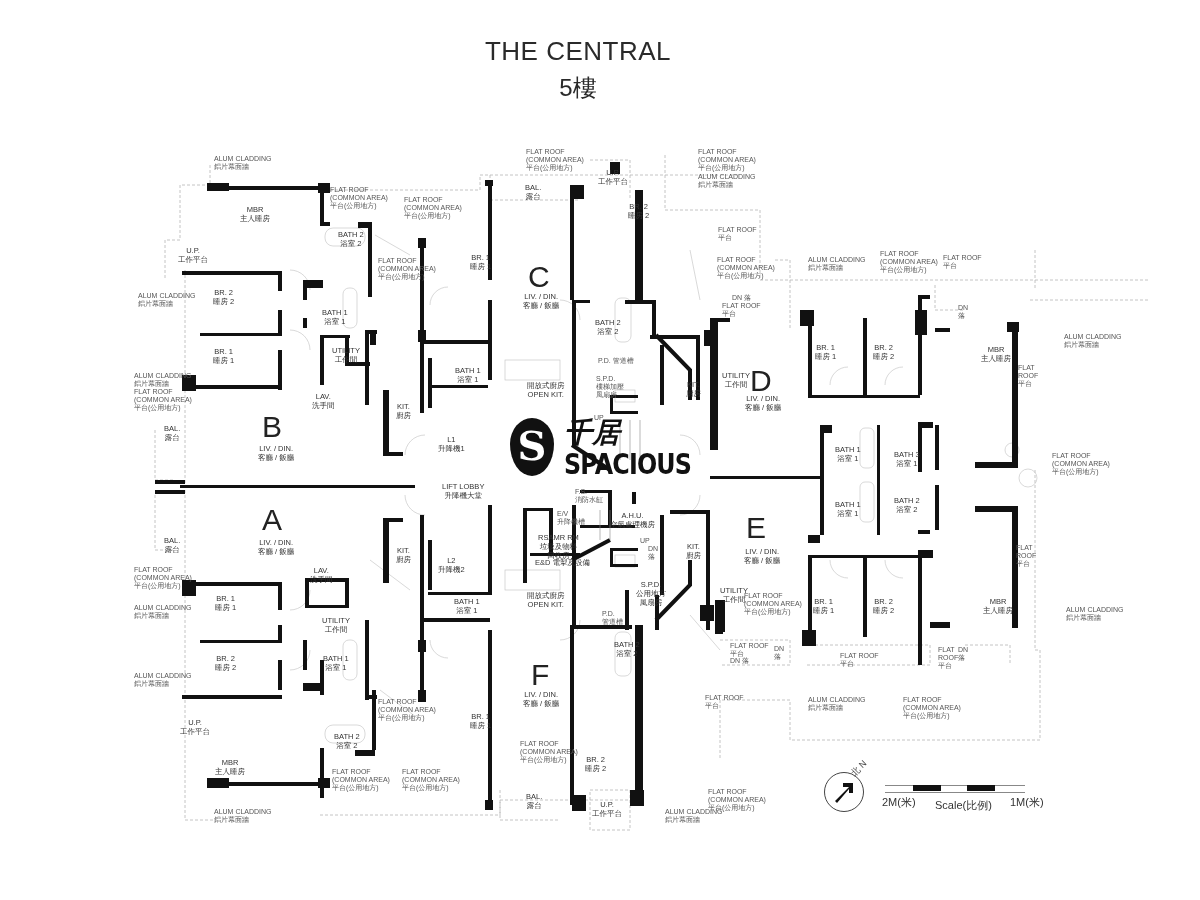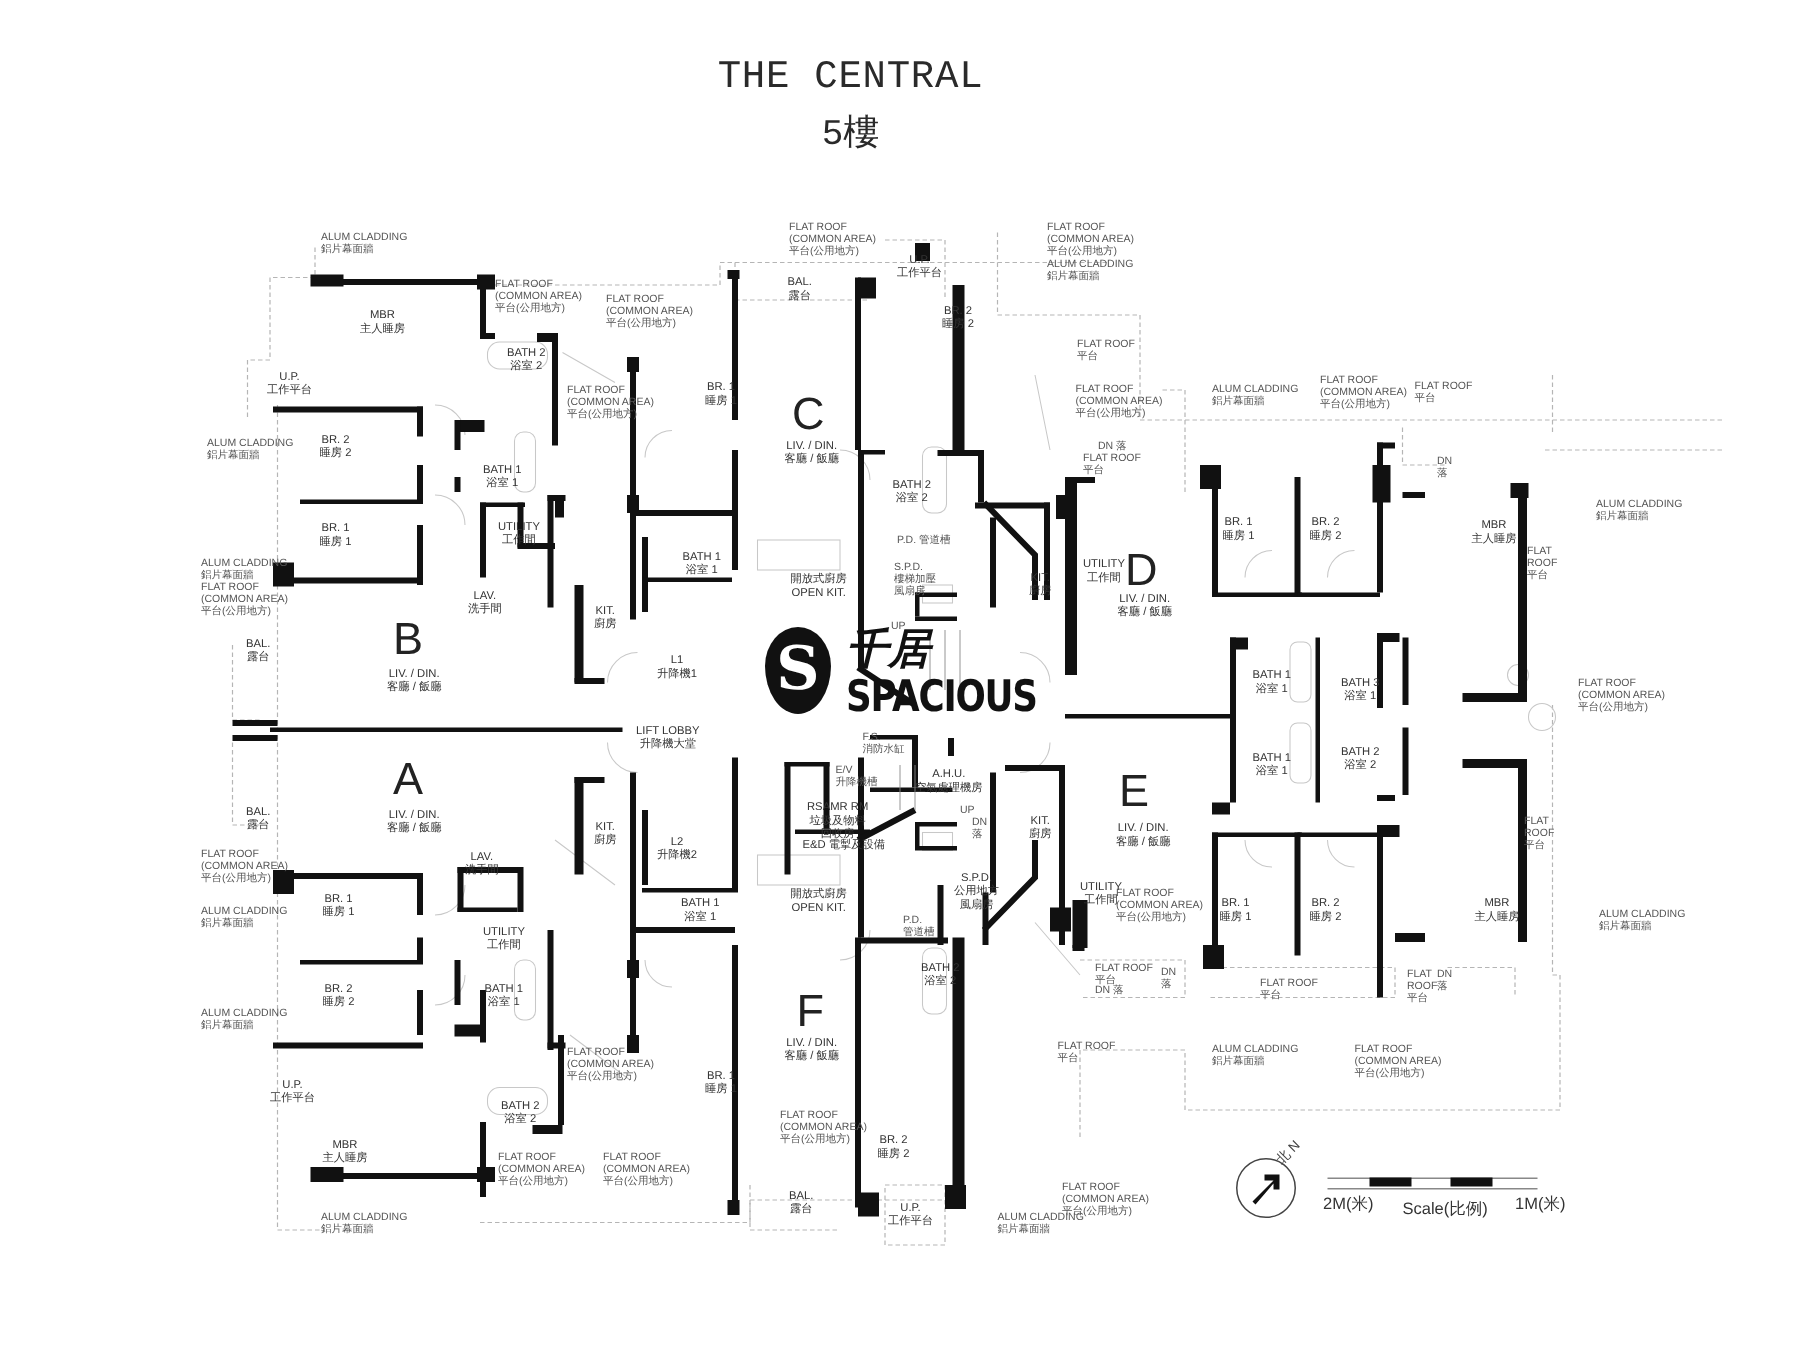--- a/index.html
+++ b/index.html
@@ -1,17 +1,17 @@
 <!DOCTYPE html>
 <html><head>
 <meta charset="utf-8">
 <style>
   html,body{margin:0;padding:0;background:#ffffff;}
   body{width:1200px;height:900px;position:relative;overflow:hidden;font-family:"Liberation Sans","DejaVu Sans",sans-serif;color:#222;}
-  .title{position:absolute;left:5px;width:1124px;text-align:center;color:#2a2a2a;font-family:Liberation Mono, monospace;}
+  .title{position:absolute;left:16px;width:1124px;text-align:center;color:#2a2a2a;}
   .title-main{top:36px;font-size:26px;letter-spacing:0.5px;}
   .title-sub{top:72px;font-size:24px;}
   svg.plan{position:absolute;left:0;top:0;}
   .lbl{position:absolute;font-size:7px;line-height:8px;color:#555;white-space:pre;text-align:left;}
   .room{position:absolute;font-size:7.5px;line-height:9px;color:#333;white-space:pre;text-align:center;}
   .unit{position:absolute;font-size:30px;color:#222;line-height:30px;}
   .unitsub{position:absolute;font-size:7.5px;line-height:9px;color:#333;white-space:pre;text-align:center;}
   .logo{position:absolute;left:510px;top:418px;width:185px;height:70px;}
   .logo-s{position:absolute;left:0;top:0;width:44px;height:58px;background:#111;border-radius:22px 22px 22px 22px/26px 26px 32px 32px;color:#fff;font-weight:bold;font-size:40px;line-height:56px;text-align:center;font-family:"DejaVu Serif",serif;}
   .logo-cn{position:absolute;left:54px;top:0;font-size:28px;color:#111;line-height:30px;font-weight:bold;font-style:italic;}
@@ -279,21 +279,21 @@
     <div class="room" style="left: 178px; top: 246px;">U.P.
 工作平台</div>
     <div class="room" style="left: 312px; top: 392px;">LAV.
 洗手間</div>
     <div class="room" style="left: 396px; top: 402px;">KIT.
 廚房</div>
     <div class="room" style="left: 164px; top: 424px;">BAL.
 露台</div>
     <div class="room" style="left: 438px; top: 435px;">L1
 升降機1</div>
-    <div class="room" style="left: 424px; top: 482px;">LIFT LOBBY
+    <div class="room" style="left: 442px; top: 482px;">LIFT LOBBY
 升降機大堂</div>
     <div class="room" style="left: 164px; top: 536px;">BAL.
 露台</div>
     <div class="room" style="left: 396px; top: 546px;">KIT.
 廚房</div>
     <div class="room" style="left: 438px; top: 556px;">L2
 升降機2</div>
     <div class="room" style="left: 310px; top: 566px;">LAV.
 洗手間</div>
     <div class="room" style="left: 215px; top: 594px;">BR. 1

